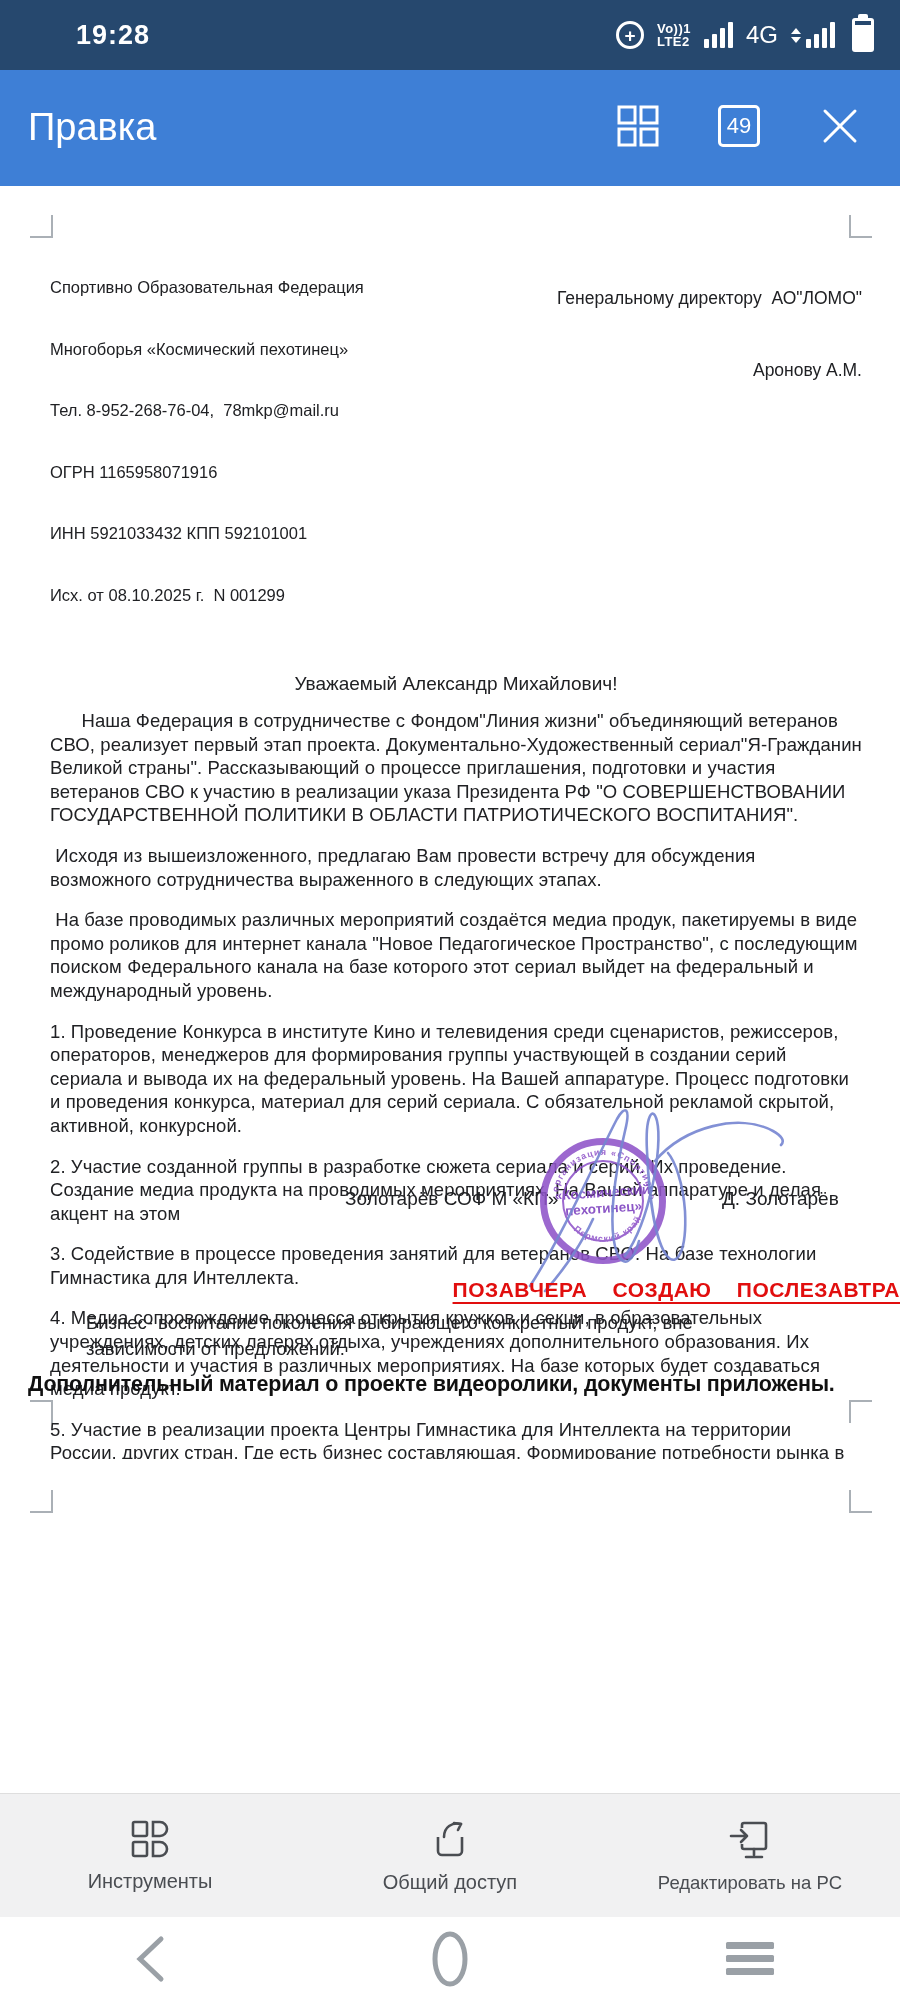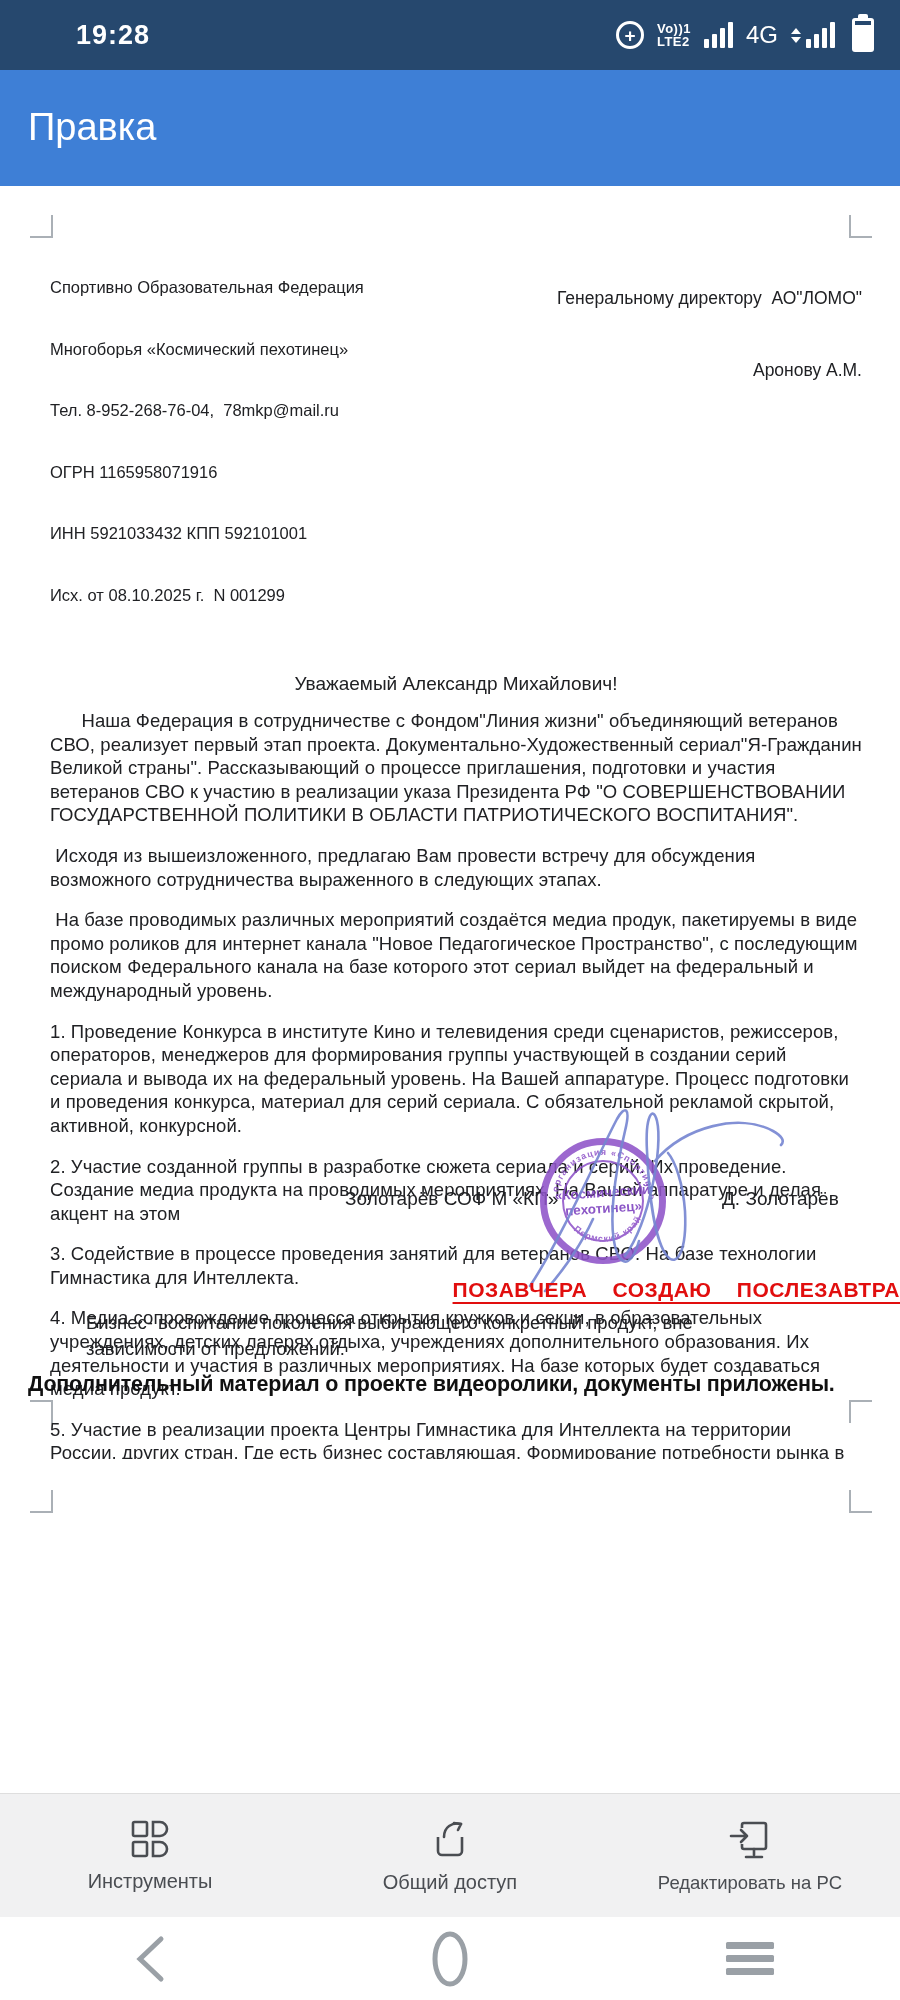--- a/index.html
+++ b/index.html
@@ -120,20 +120,37 @@
           <i class="s2"></i>
           <i class="s3"></i>
           <i class="s4"></i>
         </span>
       <span class="battery"></span>
     </div>
   </div>
 
   <div class="app-bar">
     <span class="app-title">Правка</span>
+    <div class="appbar-icons">
+      <span class="icon-btn">
+        <svg width="44" height="44" viewBox="0 0 44 44" fill="none" stroke="#fff" stroke-width="3">
+          <rect x="3" y="3" width="16" height="16"></rect>
+            <rect x="25" y="3" width="16" height="16"></rect>
+          <rect x="3" y="25" width="16" height="16"></rect>
+            <rect x="25" y="25" width="16" height="16"></rect>
+        </svg>
+      </span>
+      <span class="badge-49">49</span>
+      <span class="icon-btn">
+        <svg width="40" height="40" viewBox="0 0 40 40" stroke="#fff" stroke-width="3" stroke-linecap="round">
+          <line x1="5" y1="5" x2="35" y2="35"></line>
+            <line x1="35" y1="5" x2="5" y2="35"></line>
+        </svg>
+      </span>
+    </div>
   </div>
 
   <div class="doc-area">
 
     <div class="page page1">
       <div class="corner c-tl" style="left:30px; top:29px;"></div>
       <div class="corner c-tr" style="right:28px; top:29px;"></div>
       <div class="corner c-bl" style="left:30px; top:1214px;"></div>
       <div class="corner c-br" style="right:28px; top:1214px;"></div>
 

